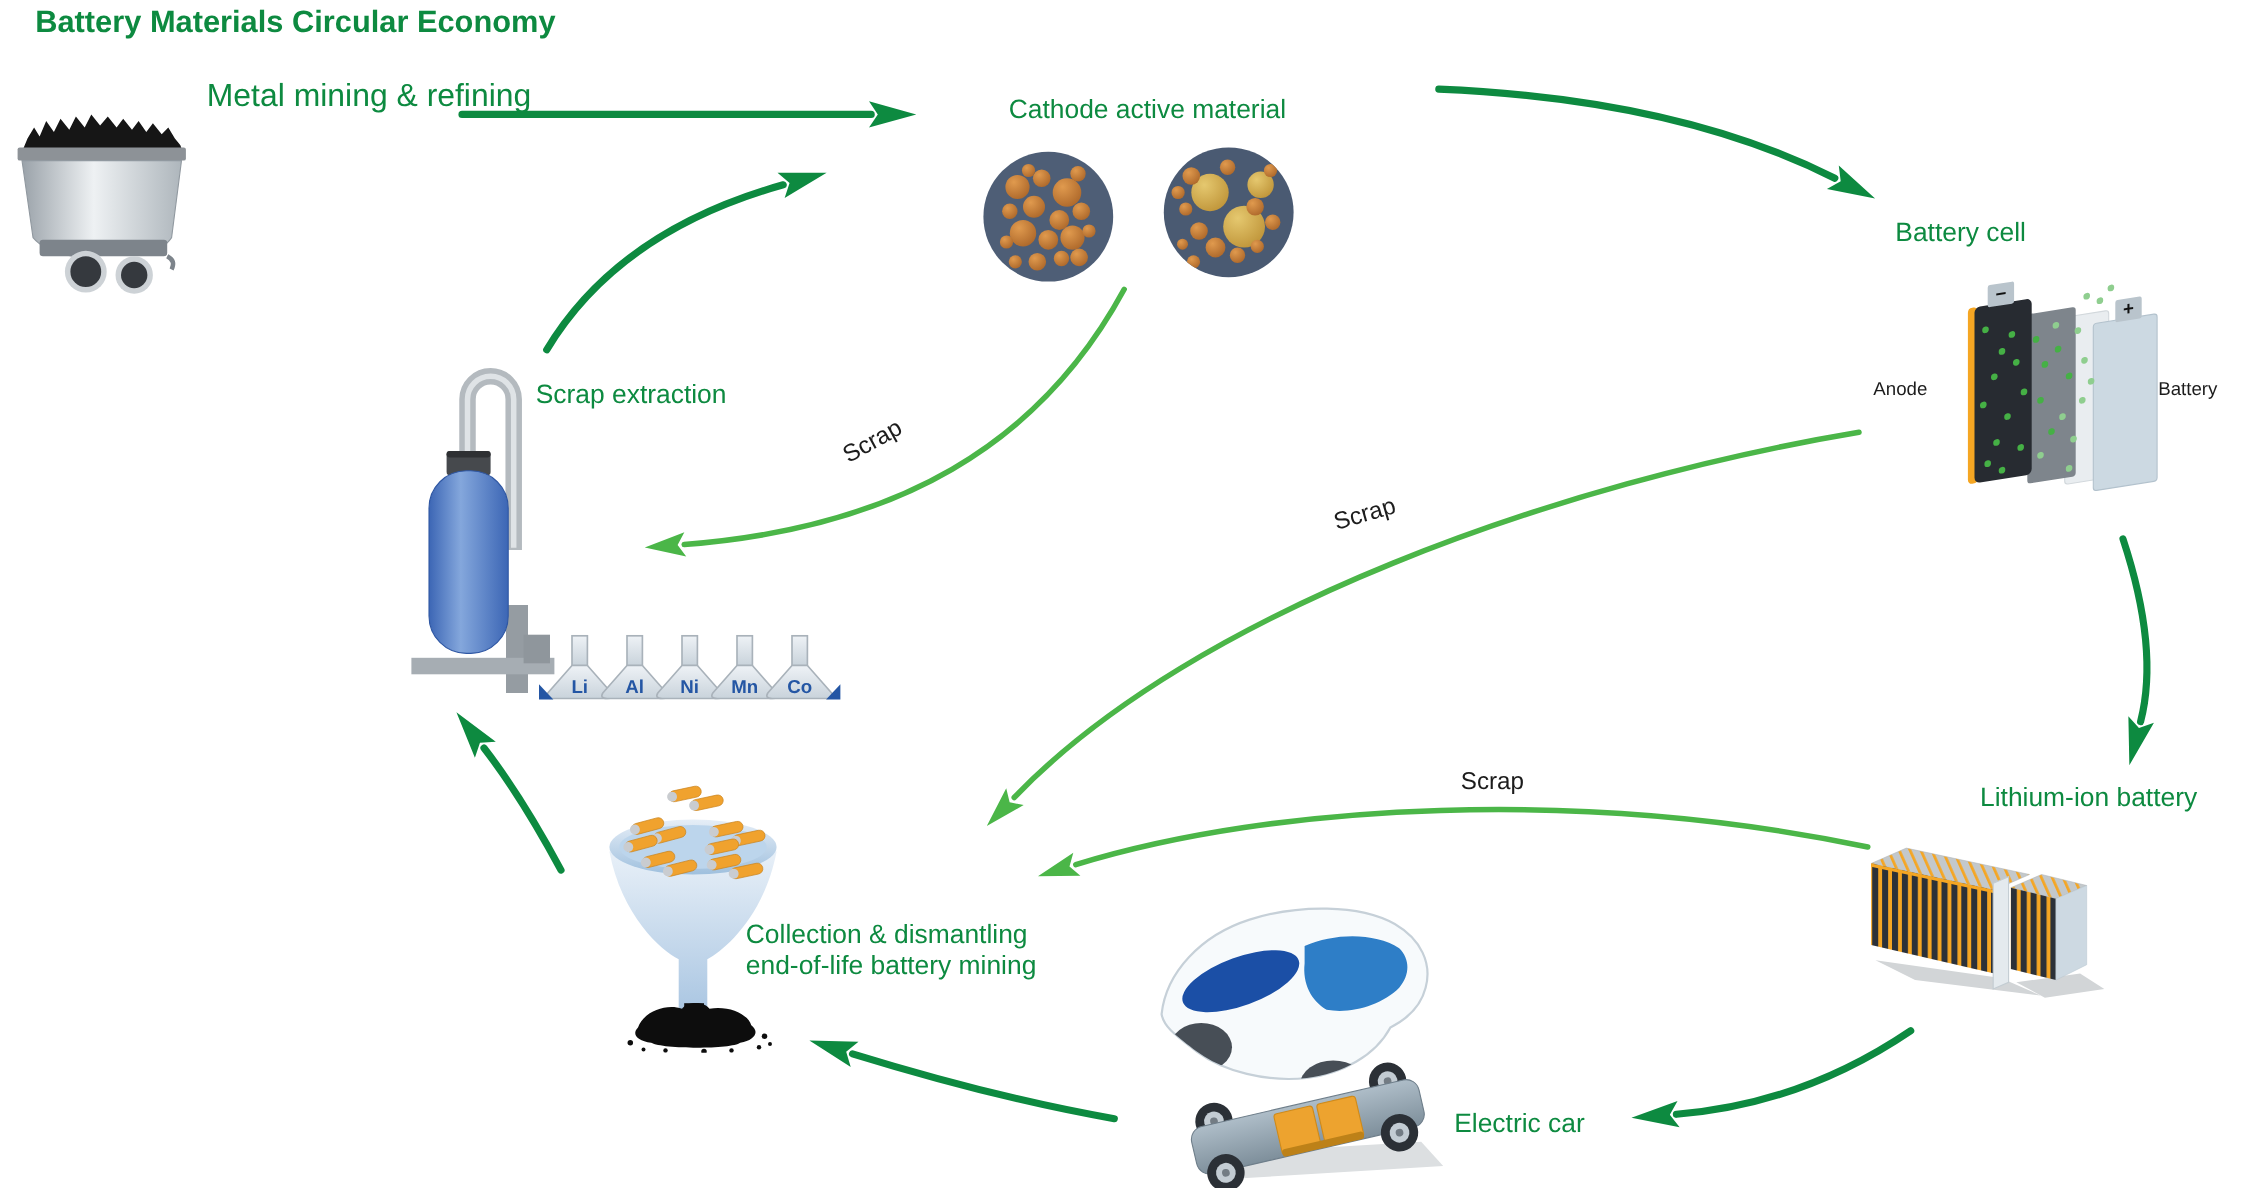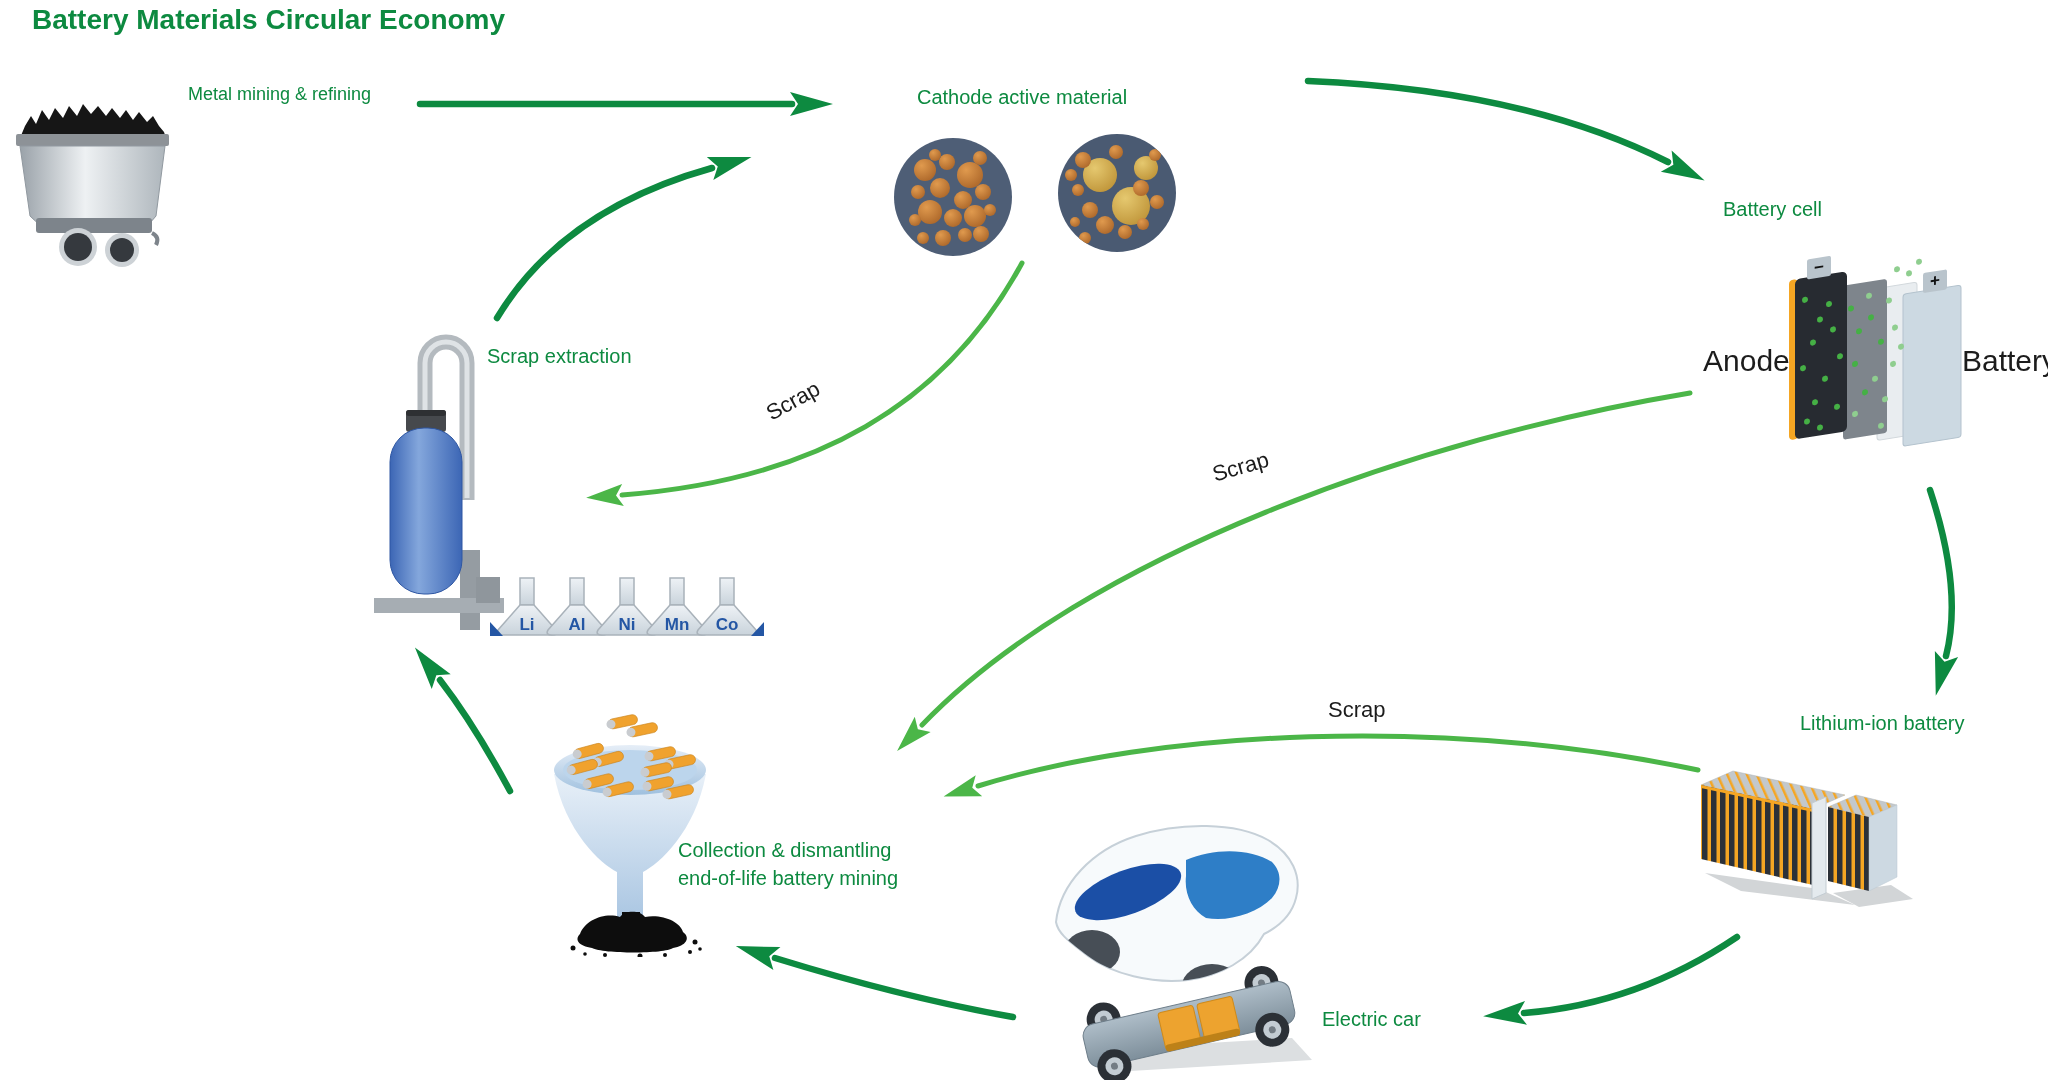--- a/index.html
+++ b/index.html
@@ -1,22 +1,22 @@
 <!DOCTYPE html>
 <html><head>
 <meta charset="utf-8">
 <style>
   html,body{margin:0;padding:0;background:#fff;}
   #canvas{
     position:relative;width:2048px;height:1080px;background:#ffffff;overflow:hidden;
     font-family:"Liberation Sans", sans-serif;
   }
   .abs{position:absolute;}
-  .lbl-green{color:#0d8a40;font-size:20px;white-space:nowrap;}
-  .lbl-black{color:#1c1c1c;font-size:30px;white-space:nowrap;}
+  .lbl-green{color:#0d8a40;font-size:24px;white-space:nowrap;}
+  .lbl-black{color:#1c1c1c;font-size:17px;white-space:nowrap;}
   .title{color:#0d8a40;font-size:28px;font-weight:bold;white-space:nowrap;}
   .scrap{color:#1c1c1c;font-size:22px;white-space:nowrap;transform-origin:left center;}
   svg{display:block;}
   svg text.elem{font-family:"Liberation Sans",sans-serif;font-size:17px;font-weight:bold;fill:#2456a4;text-anchor:middle;}
   svg text.term{font-family:"Liberation Sans",sans-serif;font-size:17px;font-weight:bold;fill:#111;text-anchor:middle;}
 </style>
 </head>
 <body>
 
 <div id="canvas">
@@ -42,21 +42,21 @@
     </g>
 
     <g stroke="#4bb648" stroke-width="5" fill="none" stroke-linecap="round">
       <path d="M 1022,263 C 945,405 815,480 622,495" marker-end="url(#ahLight)"></path>
       <path d="M 1690,393 C 1420,438 1085,555 922,725" marker-end="url(#ahLight)"></path>
       <path d="M 1698,770 C 1440,716 1160,730 978,786" marker-end="url(#ahLight)"></path>
     </g>
   </svg>
 
   <div class="abs title" style="left:32px;top:4px">Battery Materials Circular Economy</div>
-  <div class="abs lbl-green" style="left:188px;top:84px;font-size:18px">Metal mining &amp; refining</div>
+  <div class="abs lbl-green" style="left:188px;top:71px;font-size:29px">Metal mining &amp; refining</div>
   <div class="abs lbl-green" style="left:917px;top:86px">Cathode active material</div>
   <div class="abs lbl-green" style="left:1723px;top:198px">Battery cell</div>
   <div class="abs lbl-black" style="left:1703px;top:344px">Anode</div>
   <div class="abs lbl-black" style="left:1962px;top:344px">Battery</div>
   <div class="abs lbl-green" style="left:1800px;top:712px">Lithium-ion battery</div>
   <div class="abs lbl-green" style="left:1322px;top:1008px">Electric car</div>
   <div class="abs lbl-green" style="left:487px;top:345px">Scrap extraction</div>
   <div class="abs" style="left:678px;top:836px;line-height:28px">
     <div class="lbl-green">Collection &amp; dismantling</div>
     <div class="lbl-green">end-of-life battery mining</div>

